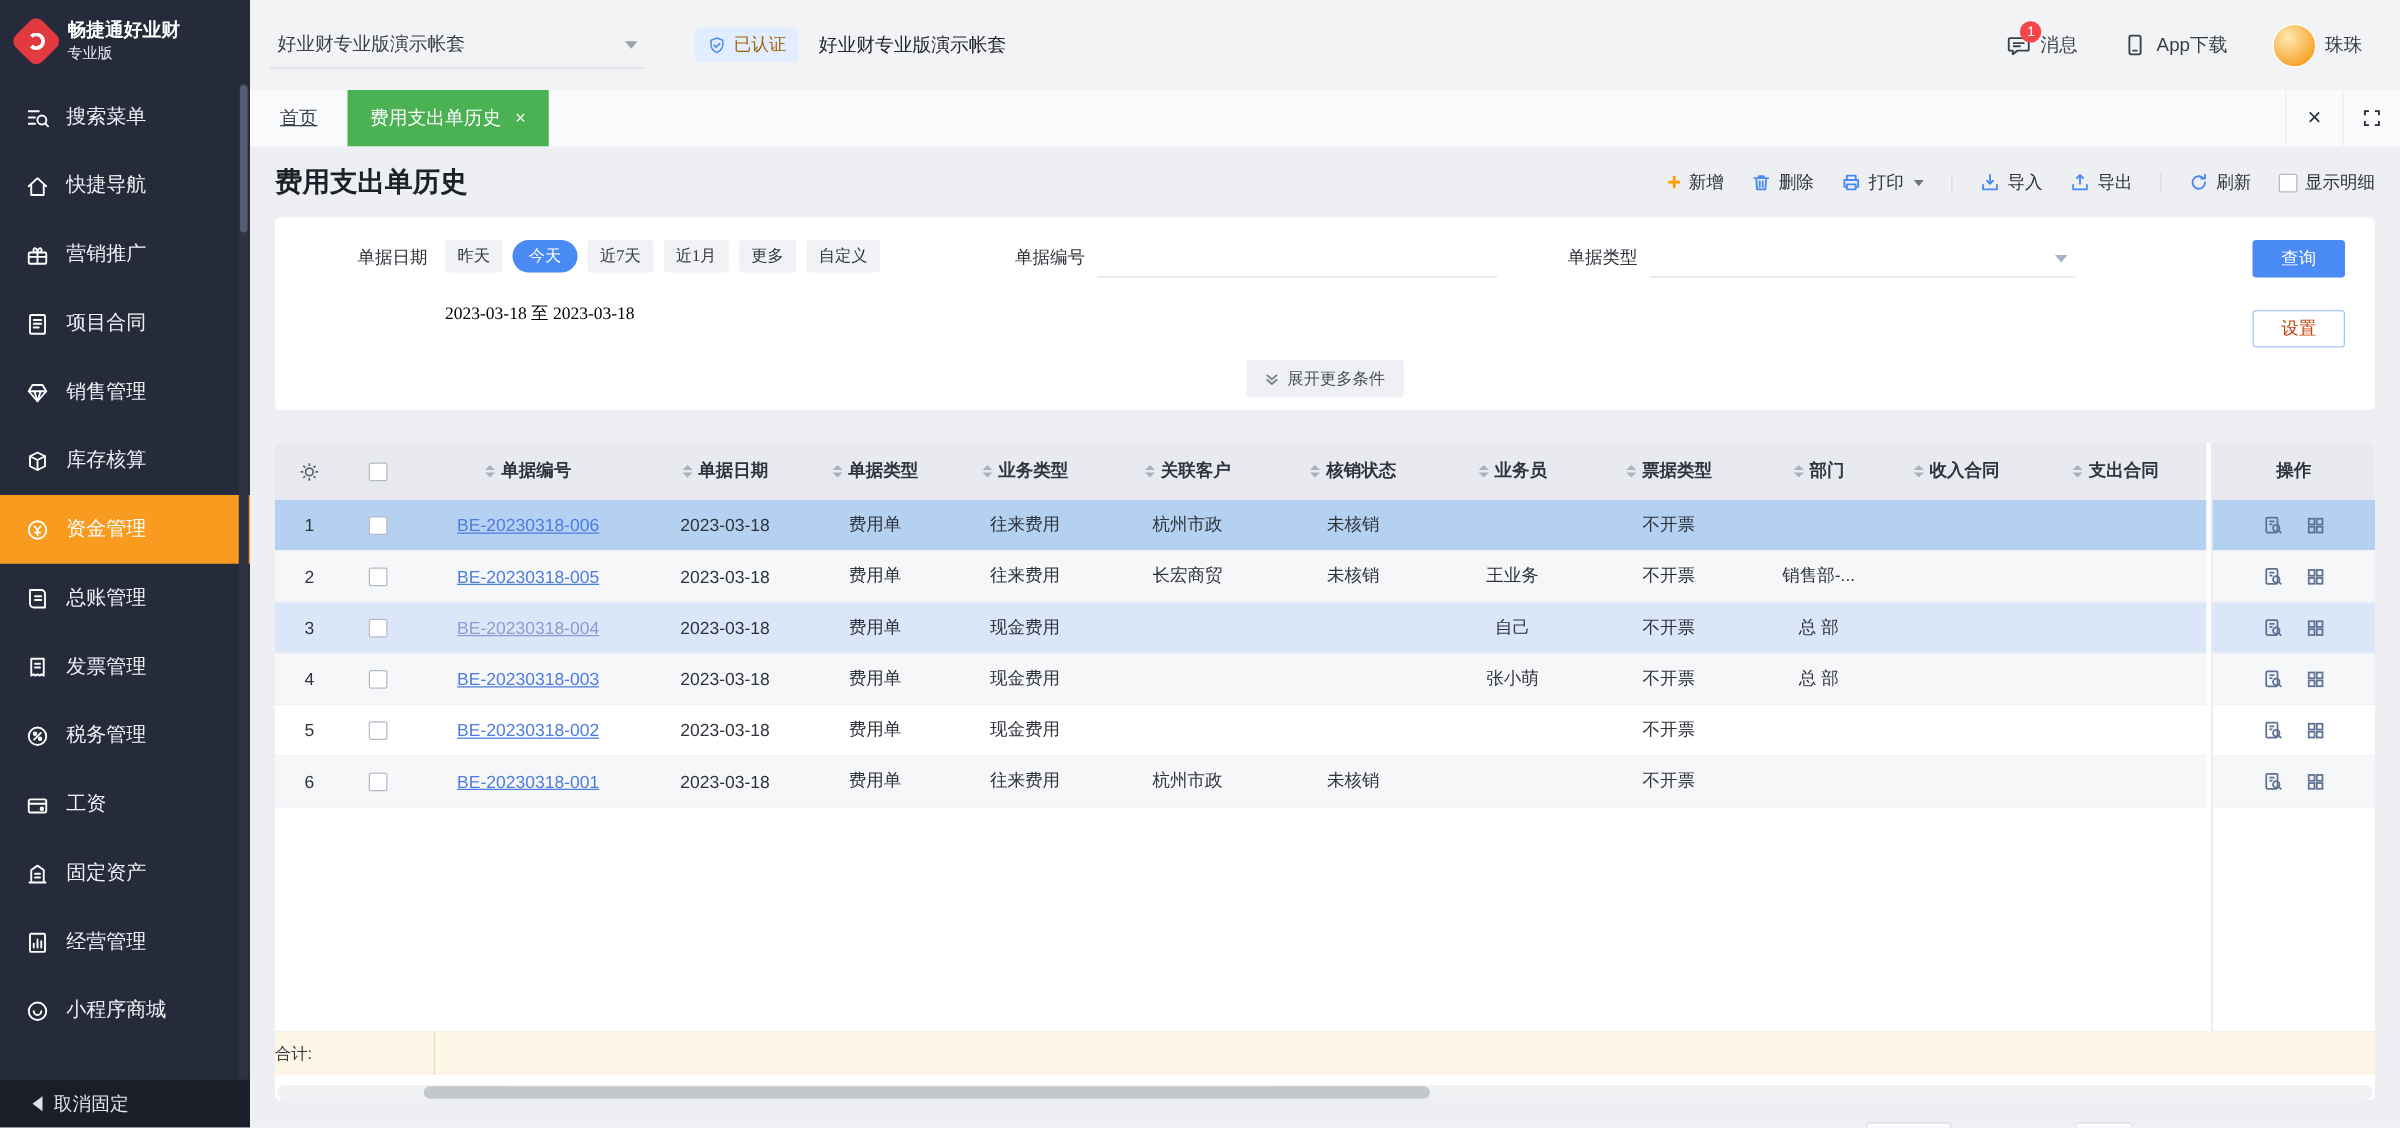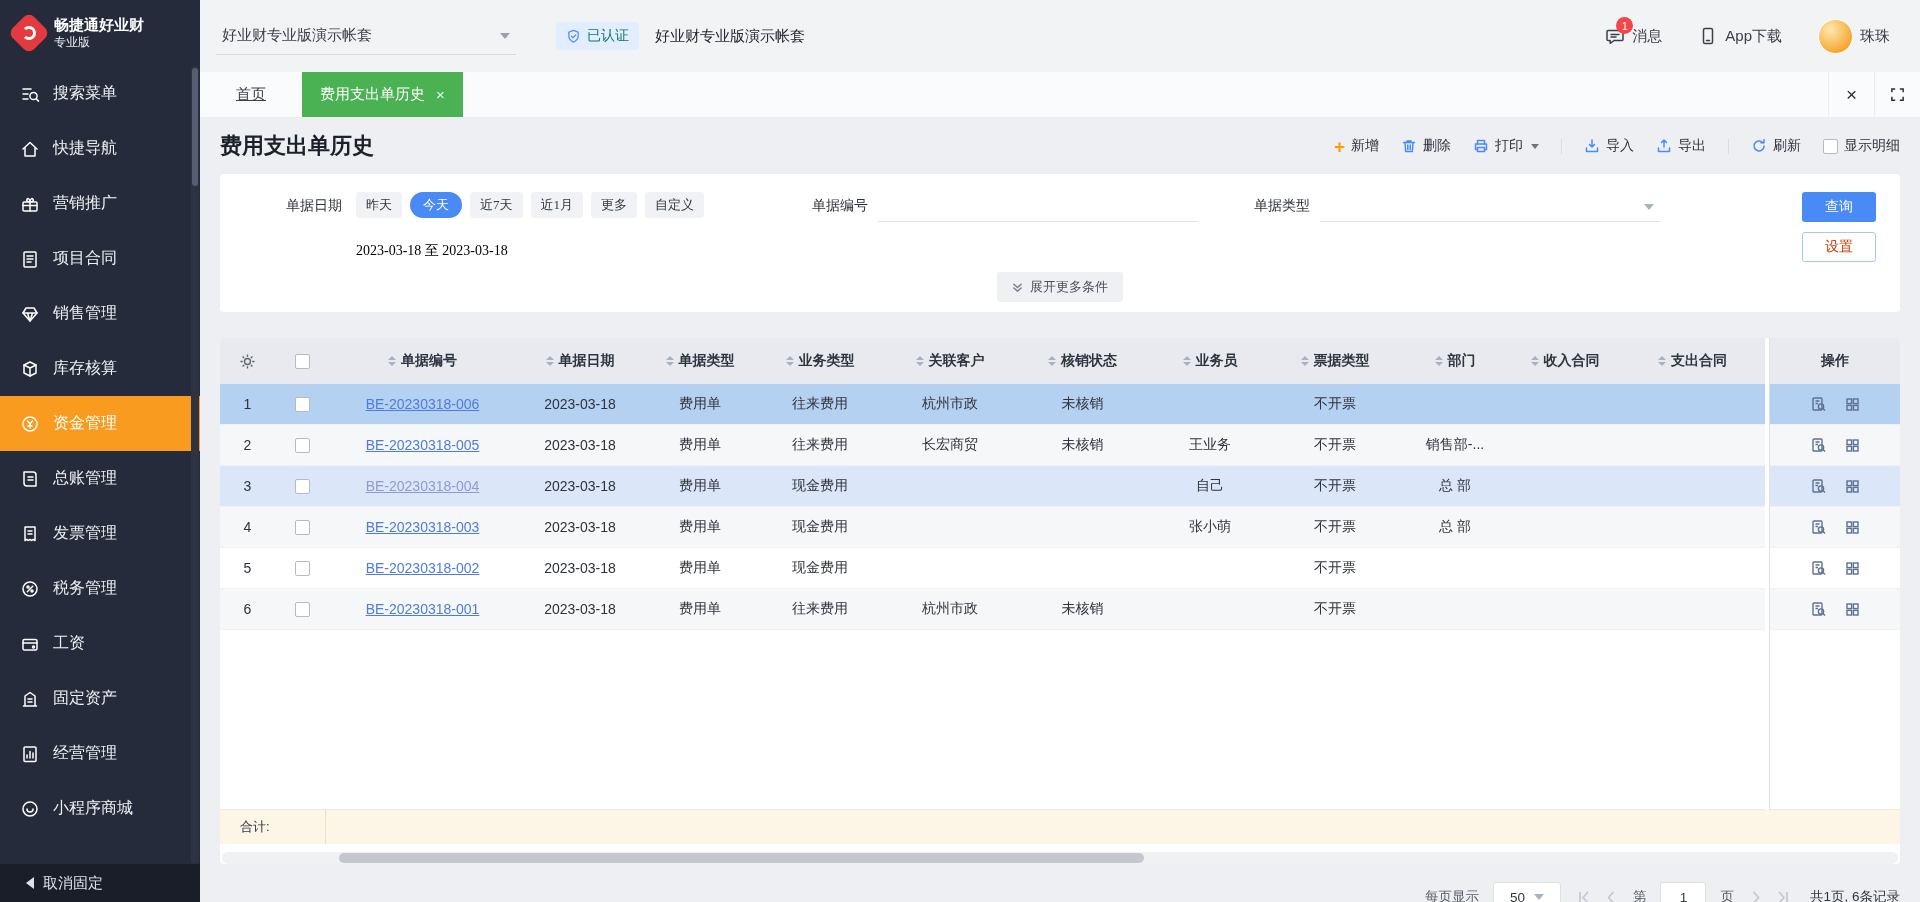--- a/index.html
+++ b/index.html
@@ -24,33 +24,33 @@
   .side-scroll { position:absolute; top:66px; right:1px; bottom:38px; width:8px; background:#2e3342; border-radius:4px; }
   .side-scroll .thumb { width:6px; margin:2px auto 0; height:118px; background:#555d72; border-radius:3px; }
 
   
   .main { flex:1; display:flex; flex-direction:column; min-width:0; }
 
   
   .topbar { height:72px; background:#f2f3f5; display:flex; align-items:center; padding:0 30px 0 16px; flex-shrink:0; }
   .acct-select { width:300px; display:flex; align-items:center; justify-content:space-between; border-bottom:1px solid #d7dae0; padding:9px 6px; font-size:15px; color:#3a3f47; cursor:pointer; }
   .caret { width:0; height:0; border-left:5px solid transparent; border-right:5px solid transparent; border-top:6px solid #9aa1ad; }
-  .cert-badge { margin-left:40px; background:#e2eeff; color:#0f766e; border-radius:4px; padding:5px 10px; font-size:14px; display:flex; align-items:center; gap:6px; }
+  .cert-badge { margin-left:40px; background:#e2eeff; color:#a16207; border-radius:4px; padding:5px 10px; font-size:14px; display:flex; align-items:center; gap:6px; }
   .cert-badge svg { width:15px; height:15px; }
   .acct-title { margin-left:16px; font-size:15px; color:#23272f; }
   .top-right { margin-left:auto; display:flex; align-items:center; }
   .top-item { display:flex; align-items:center; gap:7px; font-size:15px; color:#3a3f47; margin-left:36px; cursor:pointer; position:relative; }
   .top-item svg { width:20px; height:20px; }
   .top-item svg * { stroke:#3c4049; fill:none; stroke-width:1.5; stroke-linejoin:round; stroke-linecap:round; }
   .msg-badge { position:absolute; top:-9px; left:11px; min-width:17px; height:17px; background:#f3464b; color:#fff; border-radius:9px; font-size:11px; display:flex; align-items:center; justify-content:center; padding:0 4px; }
   .avatar { width:35px; height:35px; border-radius:50%; background:radial-gradient(circle at 35% 30%, #ffe9b0, #f6a42c 75%); border:1px solid #fff; }
 
   
   .tabbar { height:46px; background:#fafbfd; border-bottom:1px solid #ebedf1; display:flex; align-items:stretch; flex-shrink:0; }
-  .tab-home { display:flex; align-items:center; padding:0 36px; font-size:15px; color:#3c414b; cursor:pointer;text-decoration:underline; }
+  .tab-home { display:flex; align-items:center; padding:0 24px; font-size:15px; color:#3c414b; cursor:pointer;text-decoration:underline; }
   .tab-active { background:#4bb254; color:#fff; display:flex; align-items:center; gap:11px; padding:0 18px; font-size:15px; cursor:pointer; }
   .tab-close { font-size:15px; color:#eaf6ea; cursor:pointer; }
   .tab-tools { margin-left:auto; display:flex; align-items:stretch; }
   .tab-tool { width:46px; display:flex; align-items:center; justify-content:center; border-left:1px solid #ebedf1; cursor:pointer; color:#2b2f36; font-size:19px; }
   .tab-tool svg { width:15px; height:15px; }
   .tab-tool svg * { stroke:#2b2f36; fill:none; stroke-width:1.6; }
 
   
   .content { flex:1; padding:0 20px; overflow:hidden; }
   .title-row { height:56px; display:flex; align-items:center; }
@@ -72,21 +72,21 @@
   .date-group { margin-left:14px;font-family:Liberation Serif, serif; }
   .chips { display:flex; gap:8px; }
   .chip { height:26px; line-height:26px; padding:0 10px; background:#f0f2f5; border-radius:3px; font-size:13px; color:#33373f; cursor:pointer; white-space:nowrap; }
   .chip.active { background:#4a8af4; color:#fff; border-radius:13px; padding:0 13px; }
   .date-range { margin-top:24px; font-size:14px; color:#000000; }
   .g2 { margin-left:108px; display:flex; }
   .g3 { margin-left:56px; display:flex; }
   .u-input { width:320px; height:30px; border:none; border-bottom:1px solid #e0e3e8; margin-left:10px; background:transparent; font-size:14px; }
   .u-select { width:340px; height:30px; border-bottom:1px solid #e0e3e8; margin-left:10px; display:flex; align-items:center; justify-content:flex-end; padding:0 6px; cursor:pointer; }
   .u-select .caret { border-top-color:#a7b1c2; }
-  .f-buttons { margin-left:auto; display:flex; flex-direction:column; gap:10px; }
+  .f-buttons { margin-left:auto; display:flex; flex-direction:column; gap:26px; }
   .btn-query { width:74px; height:30px; background:#4a8af4; color:#fff; border:none; border-radius:3px; font-size:14px; cursor:pointer; }
   .btn-settings { width:74px; height:30px; background:#fff; color:#c2410c; border:1px solid #a6c5f9; border-radius:3px; font-size:14px; cursor:pointer; }
   .expand-wrap { display:flex; justify-content:center; margin-top:10px; }
   .expand-pill { display:flex; align-items:center; gap:7px; background:#eef0f3; border-radius:3px; padding:6px 15px; font-size:13px; color:#4a4f58; cursor:pointer; }
   .expand-pill svg { width:11px; height:11px; }
   .expand-pill svg * { stroke:#7a818c; fill:none; stroke-width:1.6; stroke-linecap:round; stroke-linejoin:round; }
 
   
   .table-card { background:#fff; border-radius:4px; margin-top:26px; position:relative; }
   .pin-strip { position:absolute; top:0; right:130px; width:5px; height:472px; background:#fff; border-right:1px solid #dfe3e9; z-index:3; }
@@ -106,21 +106,21 @@
   .c-no{width:55px} .c-chk{width:55px} .c-docno{width:185px} .c-date{width:130px} .c-type{width:110px}
   .c-biz{width:130px} .c-cust{width:130px} .c-wo{width:135px} .c-sales{width:120px} .c-bill{width:130px}
   .c-dept{width:110px} .c-inc{width:110px} .c-exp{width:145px} .c-sp{flex:1} .c-op{width:130px}
   .doclink { color:#4d7be0; text-decoration:underline; cursor:pointer; }
   .doclink.visited { color:#8e9ad2; }
   .op-icons { display:flex; gap:17px; }
   .op-icons svg { width:17px; height:17px; cursor:pointer; }
   .op-icons svg * { stroke:#5d7092; fill:none; stroke-width:1.4; }
   .tbody-empty { height:180px; border-bottom:1px solid #f5ead2; }
   .total-row { height:34px; background:#fdf5e6; display:flex; align-items:center; font-size:13px; color:#33373f; }
-  .total-label { width:106px; padding-left:20px; border-right:1px solid #ecdfc4; height:100%; display:flex; align-items:center; }
+  .total-label { width:128px; border-right:1px solid #ecdfc4; height:100%; display:flex; align-items:center; }
   .white-gap { height:8px; }
   .hscroll { height:12px; background:#f0f1f3; border-radius:6px; margin:0 2px 6px; position:relative; }
   .hscroll .hthumb { position:absolute; left:7%; width:48%; top:1px; bottom:1px; background:#c4c7cc; border-radius:6px; cursor:pointer; }
 
   
   .pagination { height:54px; display:flex; align-items:center; justify-content:flex-end; gap:14px; font-size:13.5px; color:#5a5e66; }
   .pg-select { width:68px; height:30px; background:#fff; border:1px solid #dcdfe6; border-radius:3px; display:flex; align-items:center; justify-content:center; gap:9px; cursor:pointer; color:#33373f; }
   .pg-select .caret { border-top-color:#a7b1c2; }
   .pg-nav { display:flex; align-items:center; gap:10px; }
   .pg-nav svg { width:17px; height:17px; cursor:pointer; }

